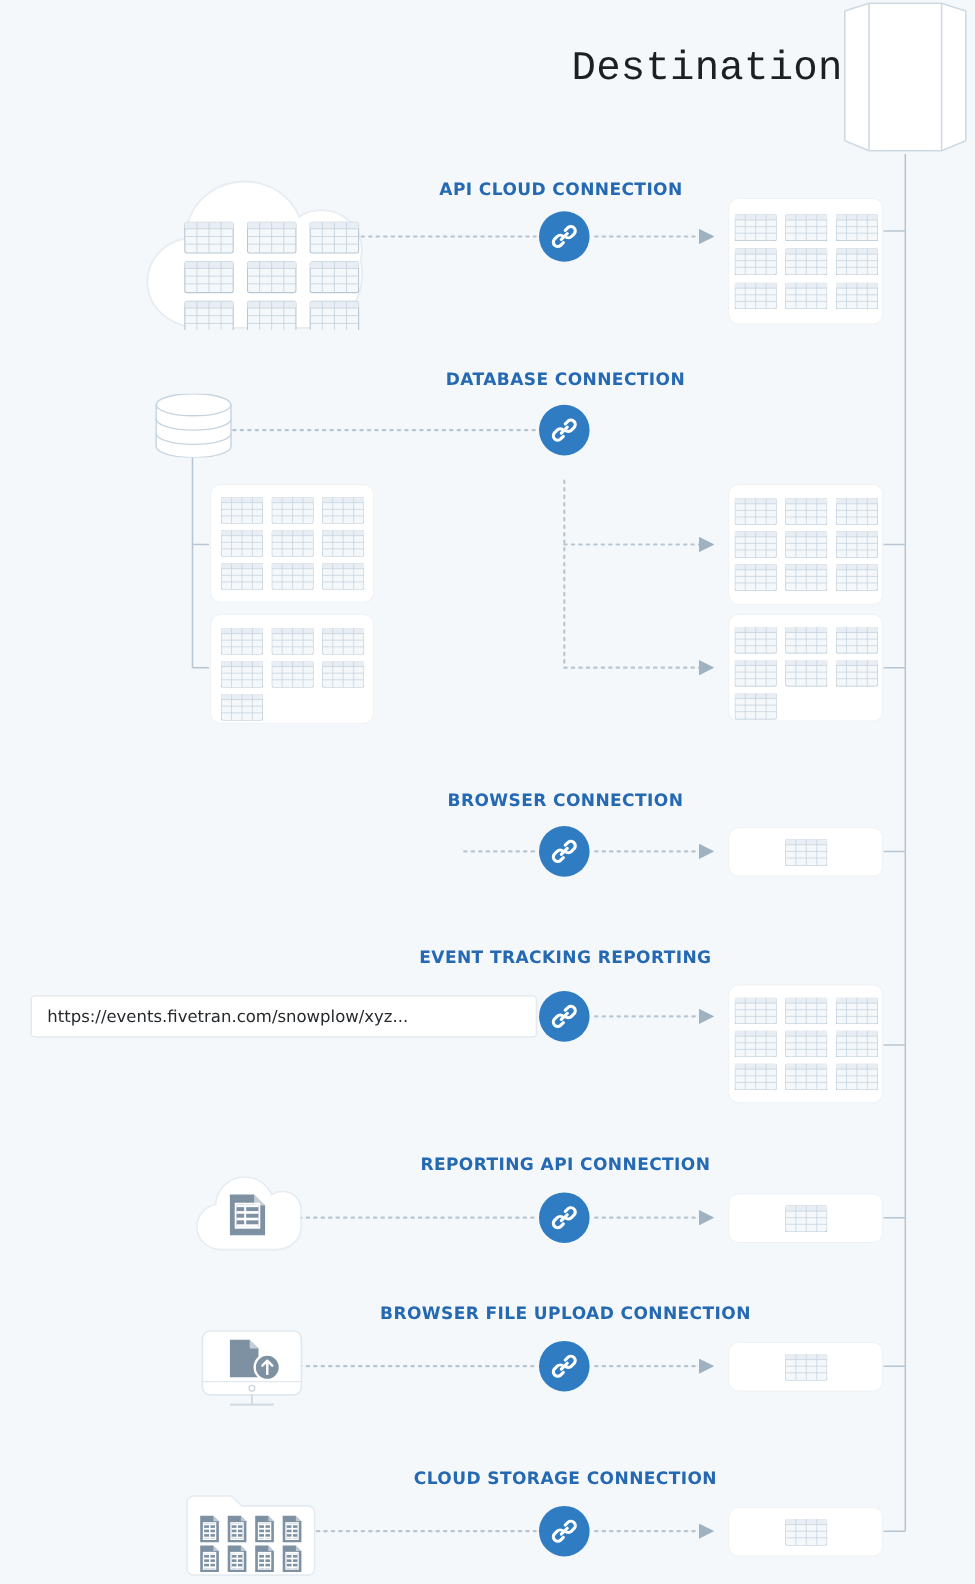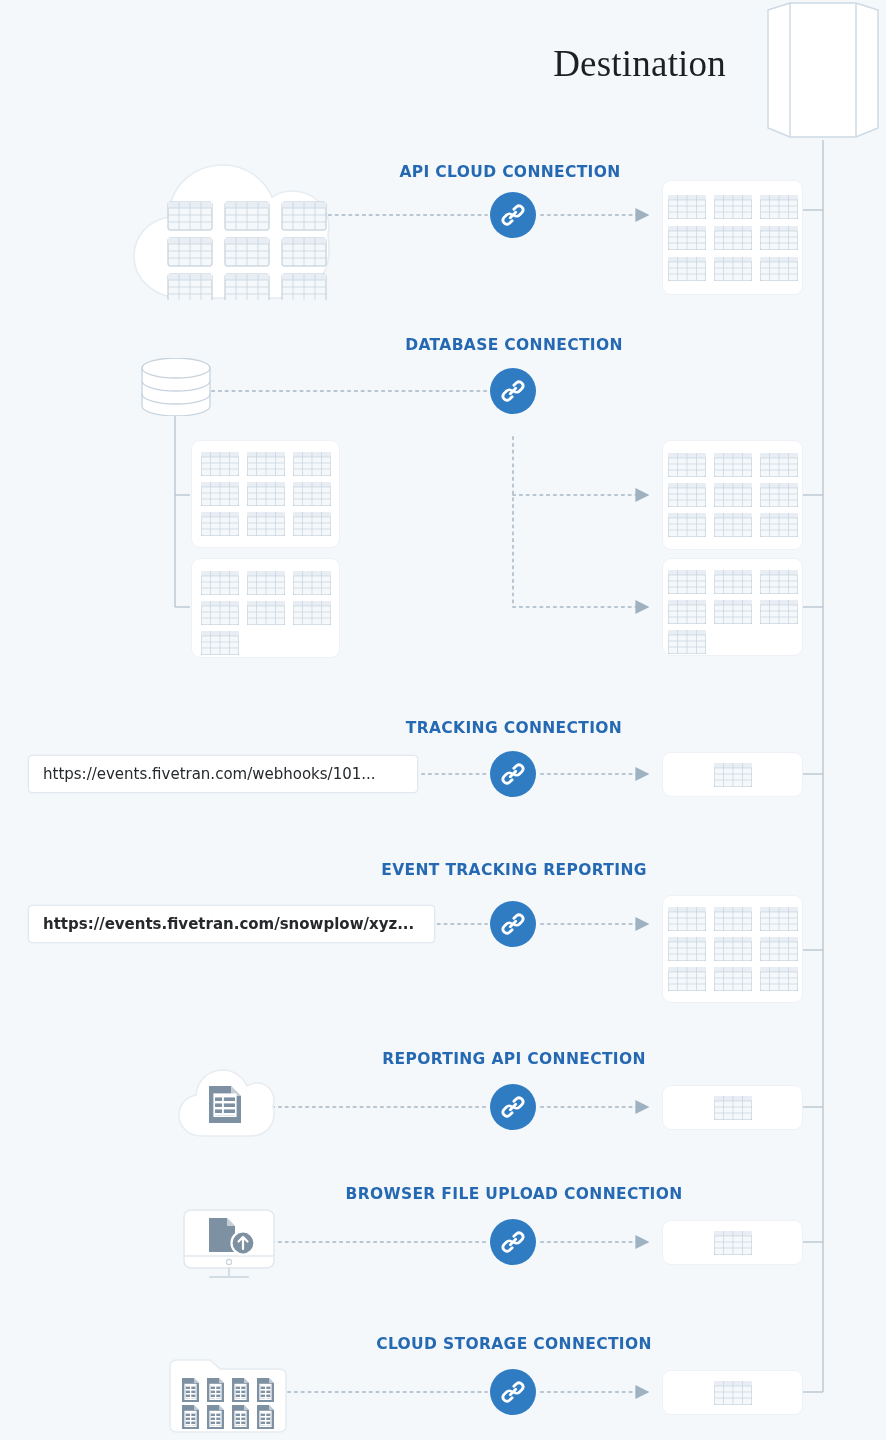--- a/index.html
+++ b/index.html
@@ -11,28 +11,28 @@
     width: 886px; height: 1440px;
     position: relative;
     font-family: "Liberation Sans", sans-serif;
     overflow: hidden;
   }
   #stage { position: absolute; inset: 0; }
 
   
   .dest-title {
     position: absolute;
-    left: 446px; top: 42px;
+    left: 486px; top: 42px;
     width: 280px;
     text-align: right;
     font-size: 37px;
     font-weight: 300;
     letter-spacing: 0.2px;
     color: #1d2022;
-    font-family: Liberation Serif, serif;
+    font-family: Liberation Mono, monospace;
   }
 
   
   .sect-title {
     position: absolute;
     text-align: center;
     font-size: 15.5px;
     font-weight: bold;
     letter-spacing: 0.35px;
     color: #2669b3;
@@ -457,23 +457,22 @@
           <path d="M0,5 H38 M0,11 H38 M0,17 H38 M9.5,0 V24 M19,0 V24 M28.5,0 V24" stroke="#c6d3de" stroke-width="0.7" fill="none"></path>
         </svg>
       <svg class="tbl-sm" viewBox="0 0 38 24">
           <rect width="38" height="24" rx="2" fill="#f5f8fa" stroke="#b8c7d4"></rect>
           <rect width="38" height="5" fill="#e8eef3"></rect>
           <path d="M0,5 H38 M0,11 H38 M0,17 H38 M9.5,0 V24 M19,0 V24 M28.5,0 V24" stroke="#c6d3de" stroke-width="0.7" fill="none"></path>
         </svg>
     </div>
   </div>
 
-  <div class="sect-title" style="left:514px; top:719px;">TRACKING CONNECTION</div>
-
-  <div class="url-box" style="left:28px; top:755px; width:390px;">https://events.fivetran.com/webhooks/101...</div>
+  <div class="sect-title" style="left:514px; top:719px;">BROWSER CONNECTION</div>
+
 
   <div class="linkicon" style="left:490px; top:751px;">
     <svg width="26" height="26" viewBox="0 0 24 24">
       <g fill="none" stroke="#ffffff" stroke-width="2.6" stroke-linecap="round">
         <path d="M9.5 14.5 L14.5 9.5"></path>
         <path d="M12.8 6.8 L15.2 4.4 a3.7 3.7 0 0 1 5.2 5.2 l-2.4 2.4 a3.7 3.7 0 0 1 -5.2 0"></path>
         <path d="M11.2 17.2 L8.8 19.6 a3.7 3.7 0 0 1 -5.2 -5.2 l2.4 -2.4 a3.7 3.7 0 0 1 5.2 0"></path>
       </g>
     </svg>
   </div>
@@ -483,21 +482,21 @@
       <svg class="tbl-sm" viewBox="0 0 38 24">
           <rect width="38" height="24" rx="2" fill="#f5f8fa" stroke="#b8c7d4"></rect>
           <rect width="38" height="5" fill="#e8eef3"></rect>
           <path d="M0,5 H38 M0,11 H38 M0,17 H38 M9.5,0 V24 M19,0 V24 M28.5,0 V24" stroke="#c6d3de" stroke-width="0.7" fill="none"></path>
         </svg>
     </div>
   </div>
 
   <div class="sect-title" style="left:514px; top:861px;">EVENT TRACKING REPORTING</div>
 
-  <div class="url-box" style="left:28px; top:905px; width:407px;font-weight:bold;">https://events.fivetran.com/snowplow/xyz...</div>
+  <div class="url-box" style="left:28px; top:905px; width:460px;">https://events.fivetran.com/snowplow/xyz...</div>
 
   <div class="linkicon" style="left:490px; top:901px;">
     <svg width="26" height="26" viewBox="0 0 24 24">
       <g fill="none" stroke="#ffffff" stroke-width="2.6" stroke-linecap="round">
         <path d="M9.5 14.5 L14.5 9.5"></path>
         <path d="M12.8 6.8 L15.2 4.4 a3.7 3.7 0 0 1 5.2 5.2 l-2.4 2.4 a3.7 3.7 0 0 1 -5.2 0"></path>
         <path d="M11.2 17.2 L8.8 19.6 a3.7 3.7 0 0 1 -5.2 -5.2 l2.4 -2.4 a3.7 3.7 0 0 1 5.2 0"></path>
       </g>
     </svg>
   </div>

